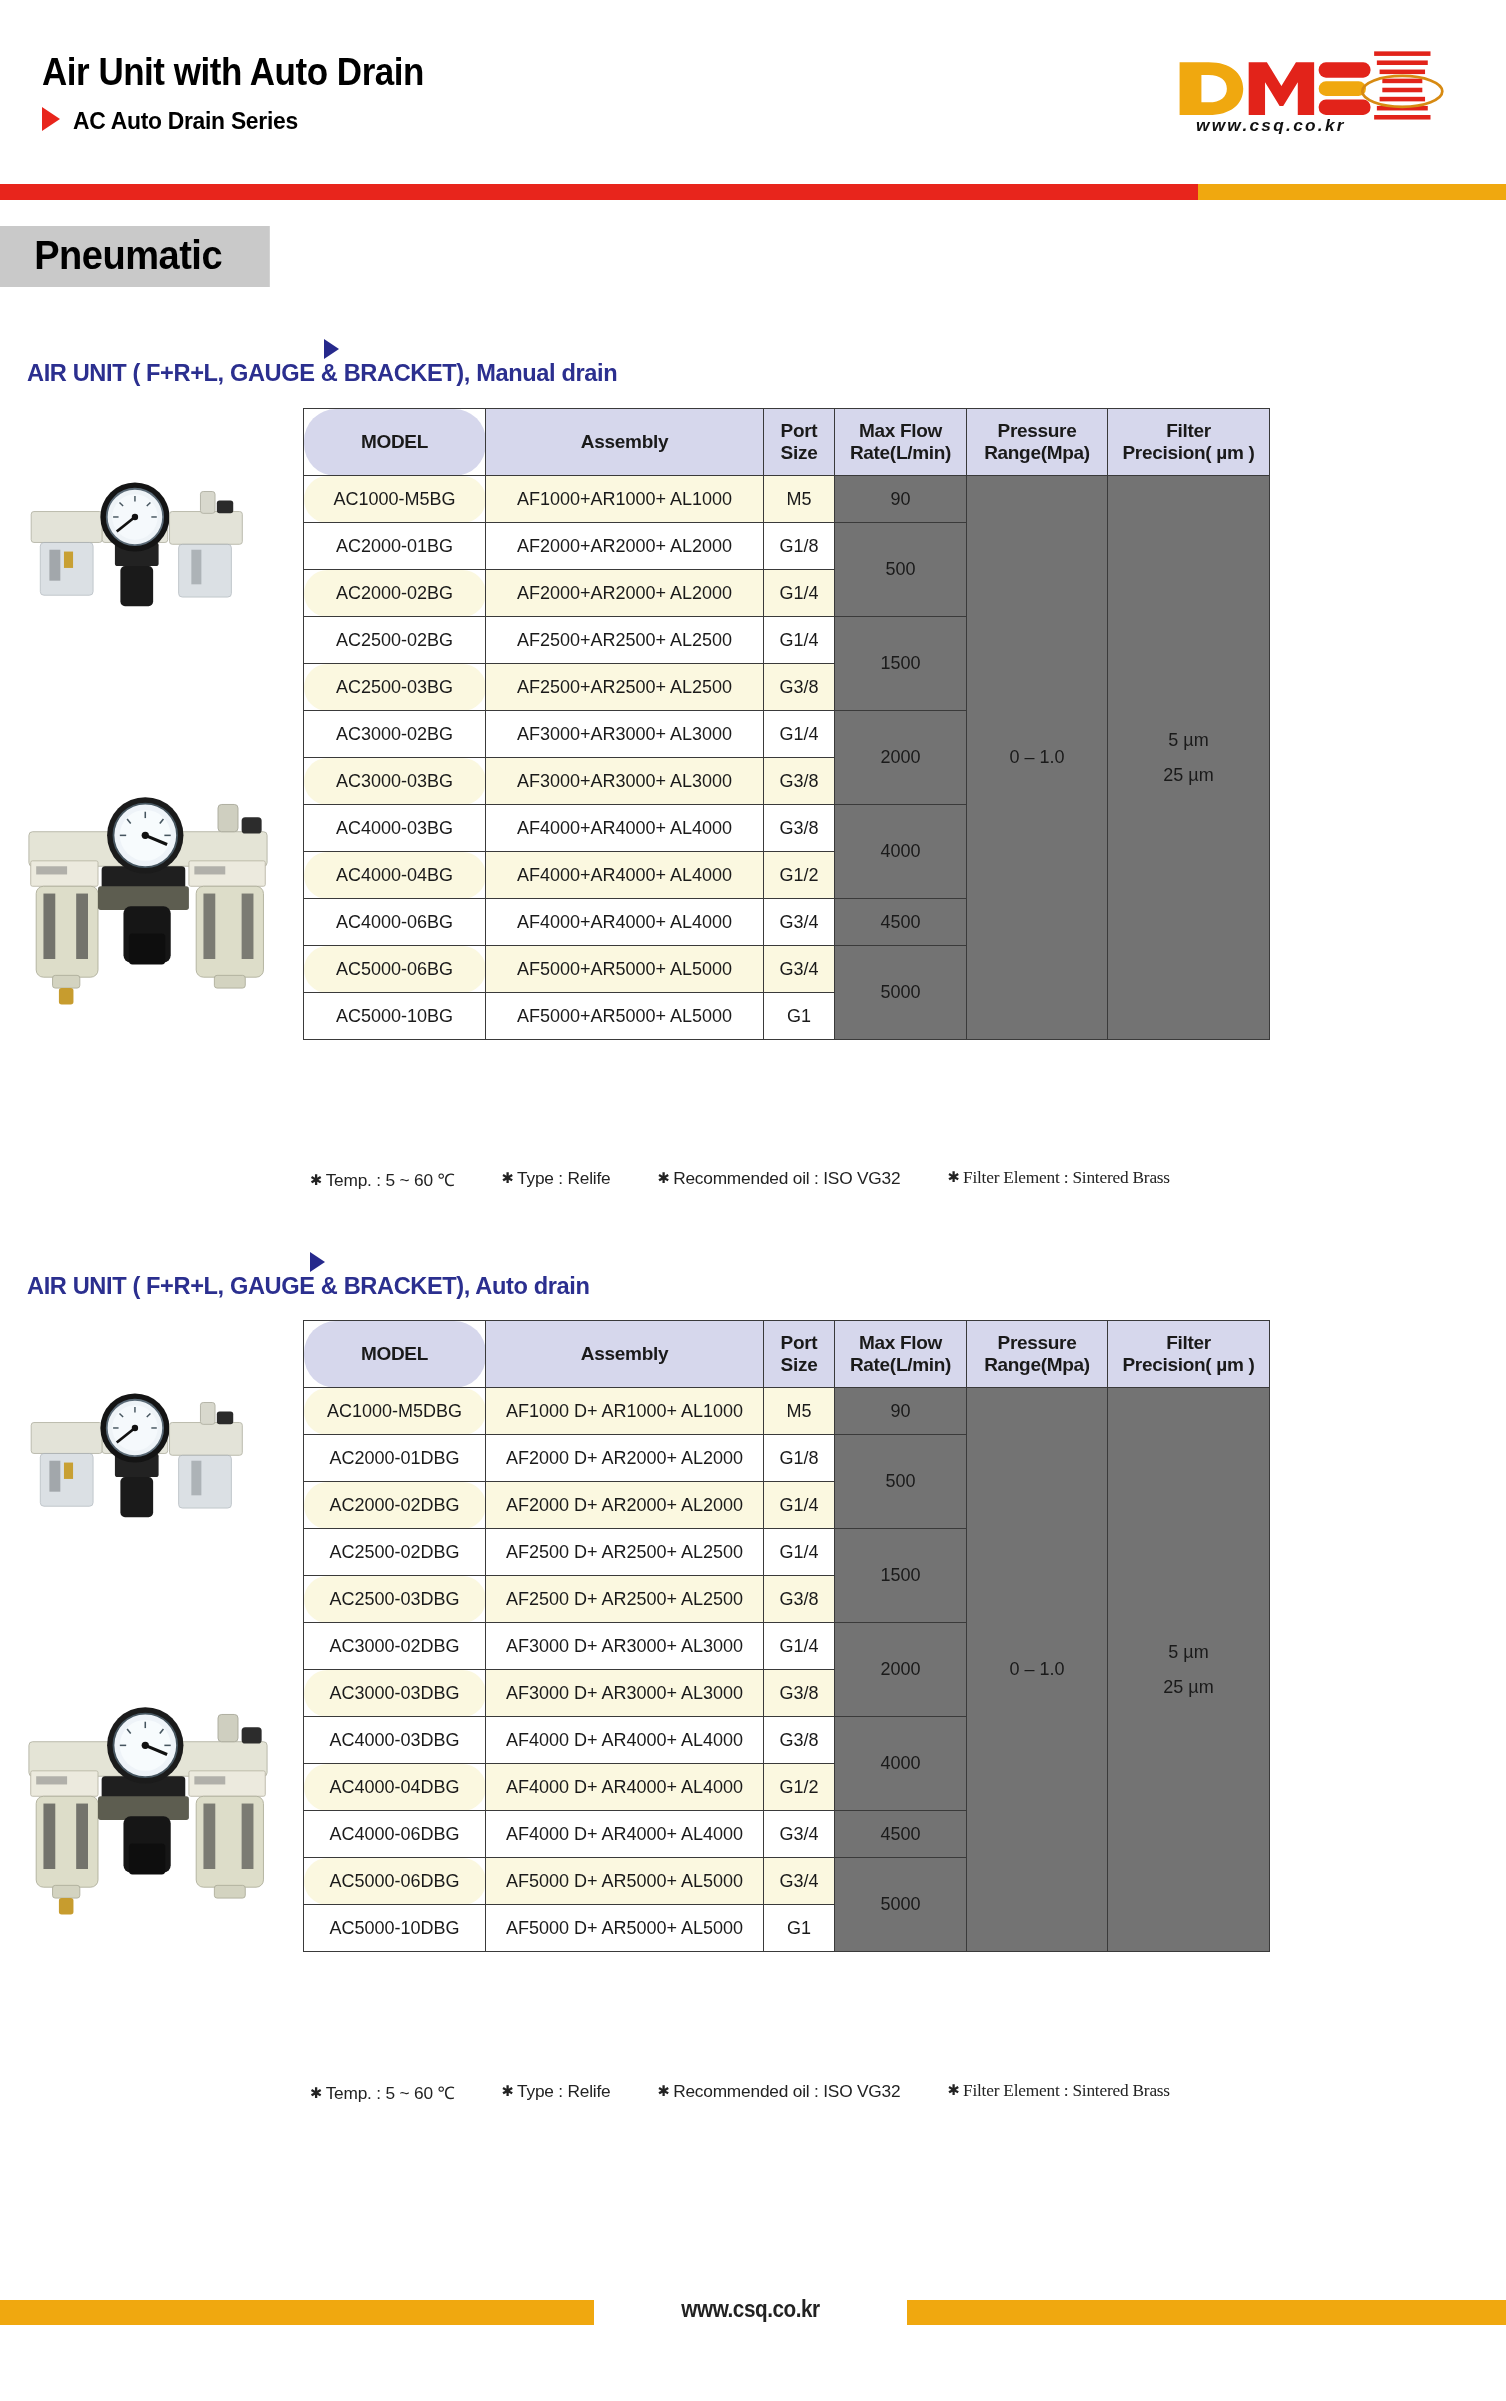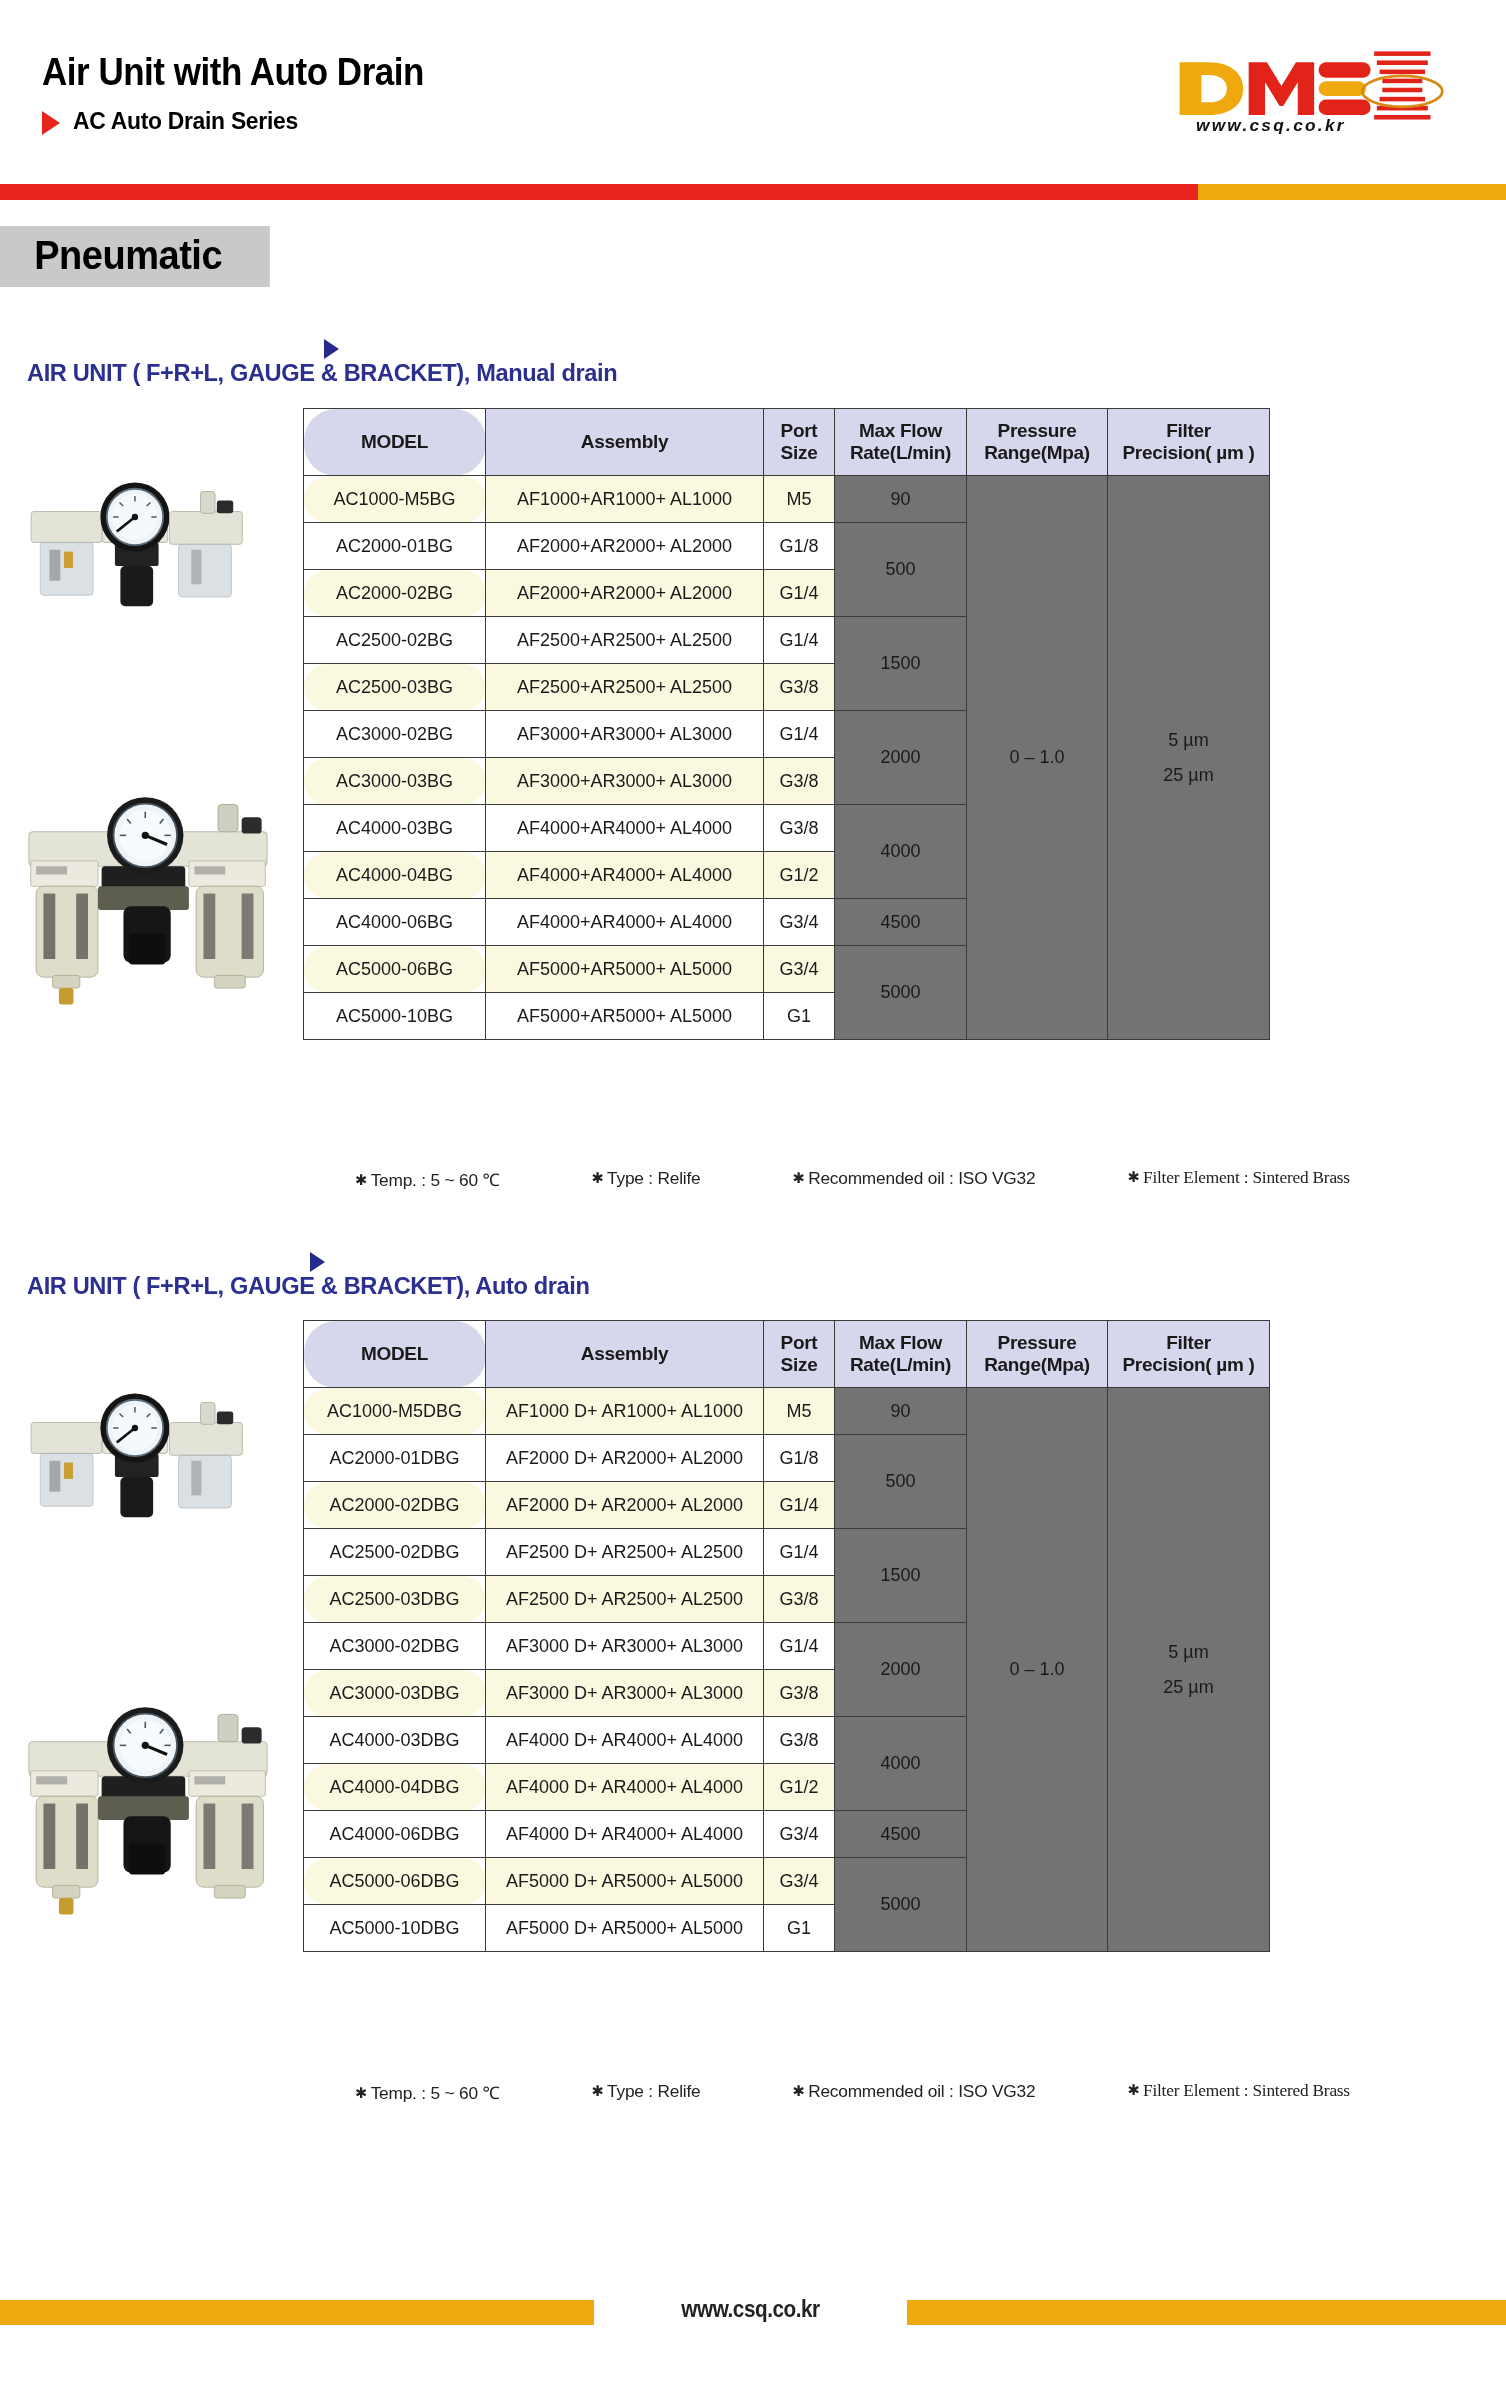--- a/index.html
+++ b/index.html
@@ -21,21 +21,21 @@
     font-weight: bold;
     color: #000000;
     letter-spacing: -0.5px;
     line-height: 1;
     transform: scaleX(0.92);
     transform-origin: left center;
     white-space: nowrap;
   }
   .subtitle-row {
     display: flex;
-    align-items: flex-end;
+    align-items: flex-start;
     margin-top: 16.4px;
   }
   .tri-red {
     width: 0; height: 0;
     border-top: 12px solid transparent;
     border-bottom: 12px solid transparent;
     border-left: 18px solid #e8251c;
     margin-right: 12.7px;
   }
   .page-subtitle {
@@ -133,21 +133,21 @@
 
   
   .footnotes {
     position: absolute;
     display: flex;
     font-size: 17.3px;
     color: #222;
     white-space: nowrap;
     letter-spacing: -0.2px;
   }
-  .footnotes .fn { margin-right: 47px; margin-left: 45px; }
+  .footnotes .fn { margin-right: 47px; }
   .footnotes .fn:last-child { margin-right: 0; font-family: Liberation Serif, serif; }
   .star { font-size: 14.6px; vertical-align: 0.9px; margin-right: 3.6px; }
 
   
   .photo { position: absolute; }
   .photo svg { display: block; }
 
   
   .footer { position: absolute; left: 0; bottom: 76px; width: 1506px; height: 25.5px; }
   .footer .bar-l { position: absolute; left: 0; top: 0; width: 594px; height: 25.5px; background: #f0a80f; }

